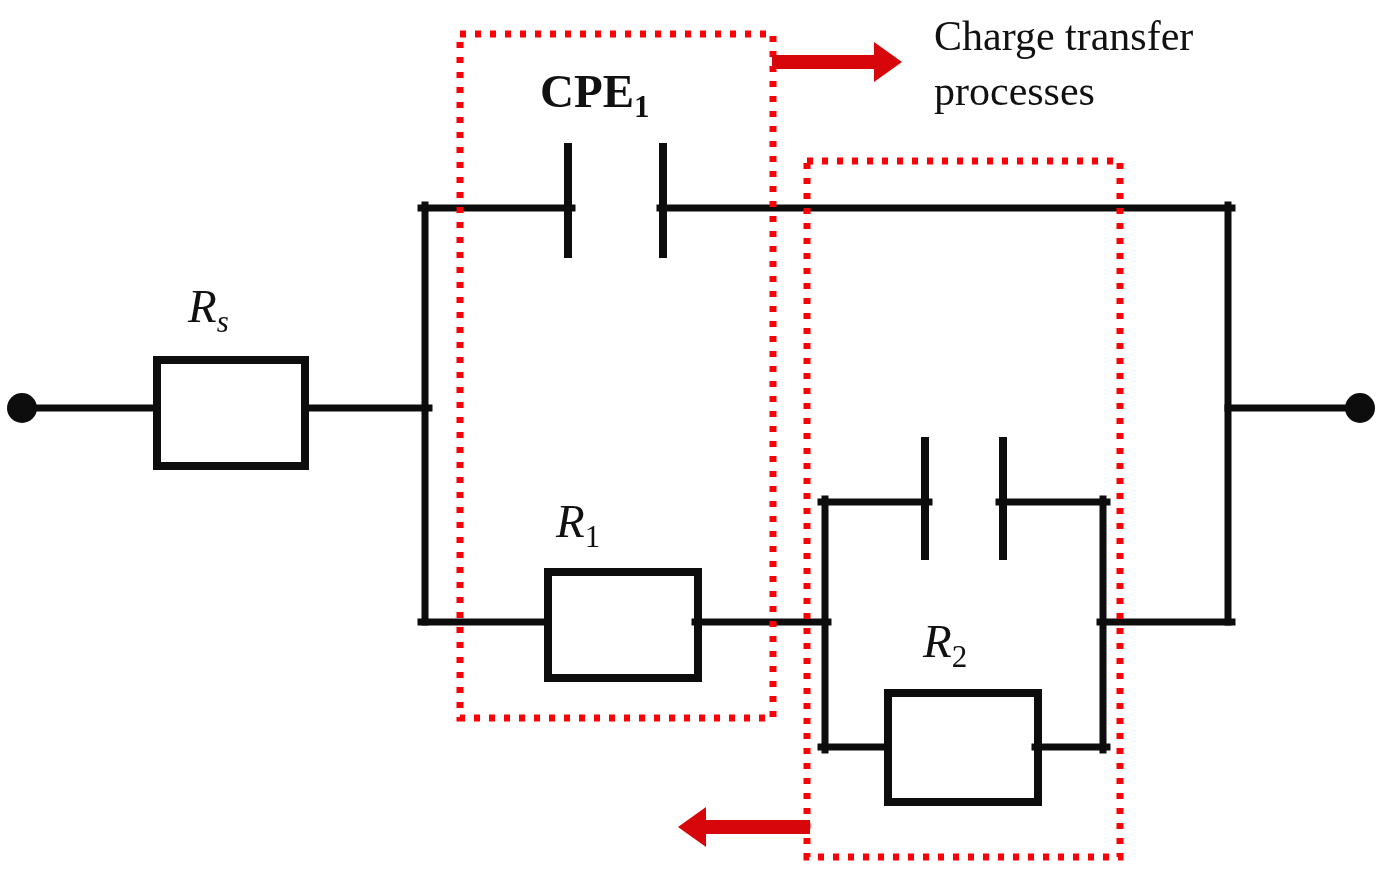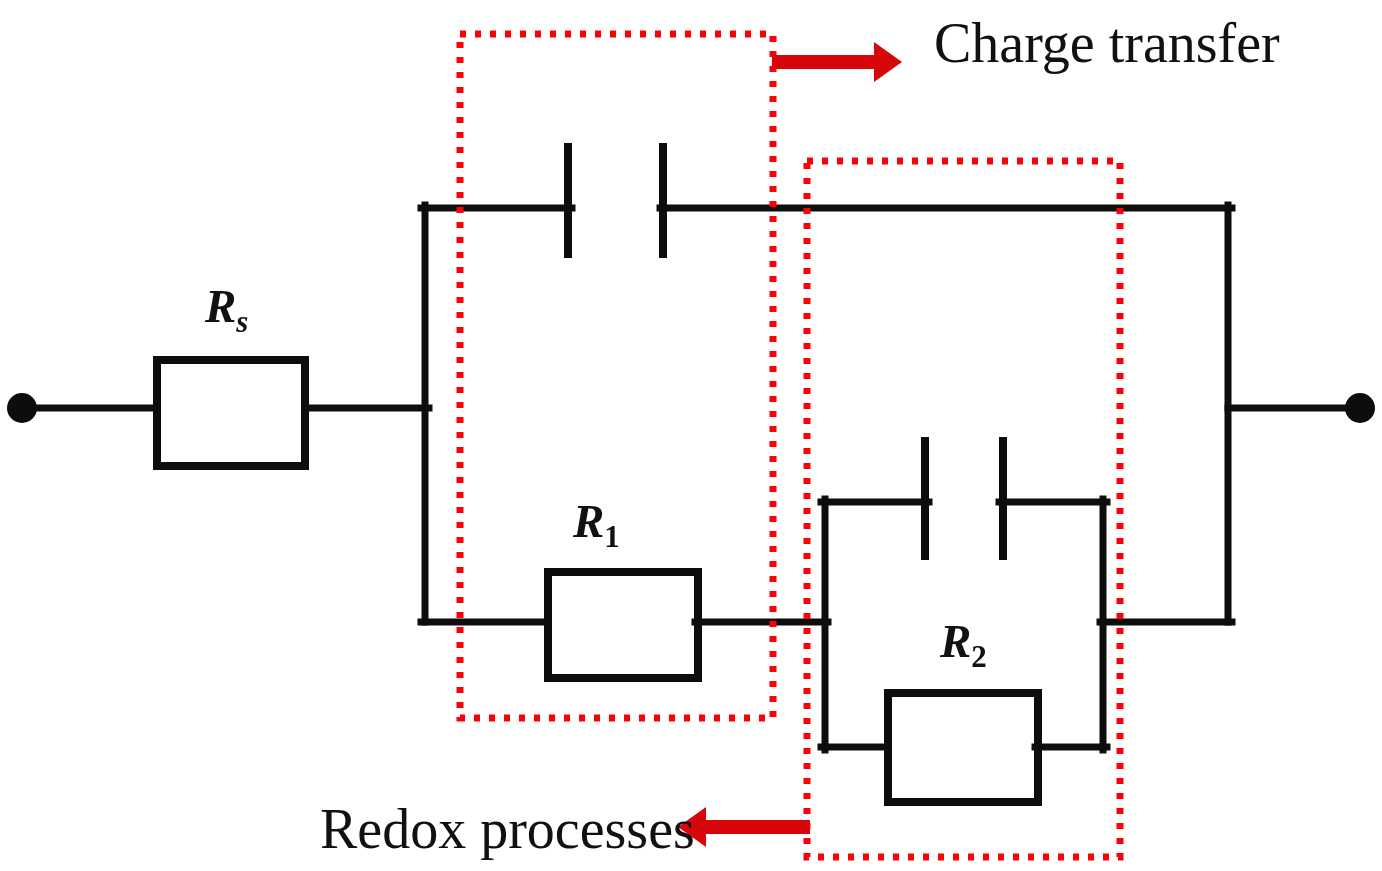--- a/index.html
+++ b/index.html
@@ -58,23 +58,22 @@
   .arrowhead {
     fill: #d6060a;
   }
   .lbl {
     position: absolute;
     color: #111111;
     white-space: pre;
     line-height: 1.05;
   }
   .lbl-comp {
-    font-weight: bold;
+    font-weight: normal;
     font-size: 47px;
-    margin-left: 17px;
   }
   .lbl-comp .base {
     font-style: italic;
   }
   .lbl-comp .sub {
     font-size: 31px;
     vertical-align: -0.32em;
   }
   .lbl-comp .sub-i {
     font-size: 31px;
@@ -85,21 +84,21 @@
     font-weight: bold;
     font-size: 47px;
     font-style: normal;
   }
   .lbl-cpe .sub {
     font-size: 31px;
     font-weight: bold;
     vertical-align: -0.32em;
   }
   .lbl-note {
-    font-size: 56px;
+    font-size: 42px;
     font-weight: normal;
   }
 </style>
 </head>
 <body>
 
 <div id="stage">
 
   <svg class="circuit" viewBox="0 0 1382 871">
 
@@ -146,23 +145,24 @@
     <line class="arrowshaft" x1="772" y1="62" x2="880" y2="62"></line>
     <polygon class="arrowhead" points="874,42 902,62 874,82"></polygon>
 
     <line class="arrowshaft" x1="700" y1="827" x2="810" y2="827"></line>
     <polygon class="arrowhead" points="706,807 678,827 706,847"></polygon>
 
   </svg>
 
   <div class="lbl lbl-comp" style="left:188px; top:282px;"><span class="base">R</span><span class="sub-i">s</span></div>
 
+  <div class="lbl lbl-cpe" style="left:540px; top:67px;"><span>CPE</span><span class="sub">1</span></div>
 
   <div class="lbl lbl-comp" style="left:556px; top:497px;"><span class="base">R</span><span class="sub">1</span></div>
 
 
   <div class="lbl lbl-comp" style="left:923px; top:617px;"><span class="base">R</span><span class="sub">2</span></div>
 
   <div class="lbl lbl-note" style="left:934px; top:14px;">Charge transfer</div>
+  <div class="lbl lbl-note" style="left:934px; top:69px;">processes</div>
 
-  <div class="lbl lbl-note" style="left:320px; top:800px;">Redox processes</div>
 
 </div>
 
 </body></html>

